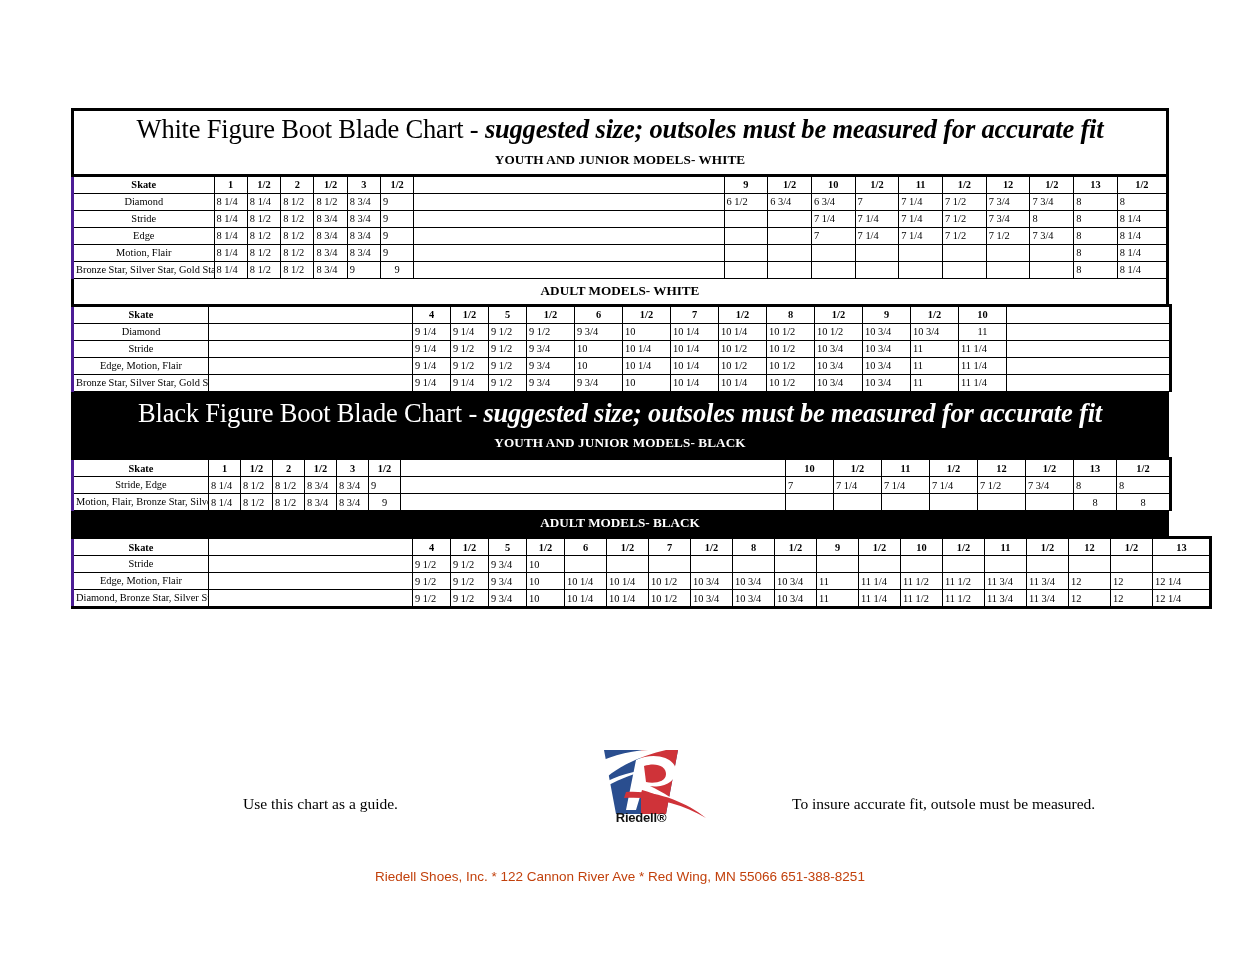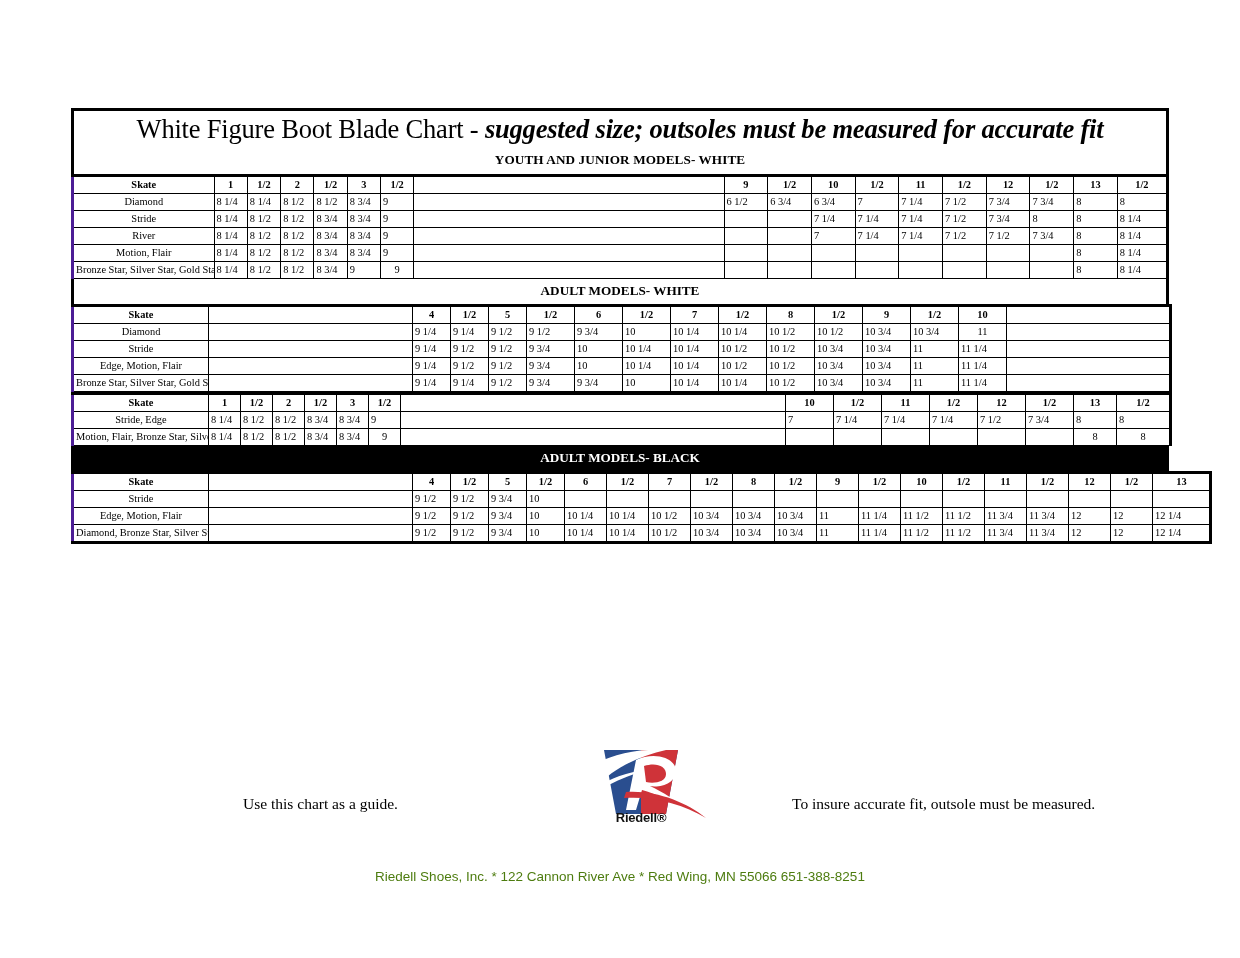--- a/index.html
+++ b/index.html
@@ -168,21 +168,21 @@
     color: #111;
   }
   .addr {
     position: absolute;
     left: 0;
     top: 868px;
     width: 1240px;
     text-align: center;
     font-family: "Liberation Sans", sans-serif;
     font-size: 13.5px;
-    color: #4d7c0f;
+    color: #c2410c;
     line-height: 1.35;
   }
   .addr .date { display: block; }
 </style>
 </head>
 <body>
 
 <div class="page">
   <div class="sheet">
 
@@ -270,21 +270,21 @@
           <td class="val">7 1/4</td>
           <td class="val">7 1/4</td>
           <td class="val">7 1/2</td>
           <td class="val">7 3/4</td>
           <td class="val">8</td>
           <td class="val">8</td>
           <td class="val">8 1/4</td>
         </tr>
 
         <tr>
-          <td class="label">River</td>
+          <td class="label">Edge</td>
           <td class="val">8 1/4</td>
           <td class="val">8 1/2</td>
           <td class="val">8 1/2</td>
           <td class="val">8 3/4</td>
           <td class="val">8 3/4</td>
           <td class="val">9</td>
           <td class="hatch"></td>
           <td class="hatch"></td>
           <td class="hatch"></td>
           <td class="val">7</td>
@@ -453,20 +453,24 @@
           <td class="val tall2">10 1/2</td>
           <td class="val tall2">10 3/4</td>
           <td class="val tall2">10 3/4</td>
           <td class="val tall2">11</td>
           <td class="val tall2">11 1/4</td>
           <td class="hatch"></td>
         </tr>
       </tbody>
     </table>
 
+    <div class="banner black-banner" style="border-top:3px solid #000;">
+      <div class="banner-title"><span>Black Figure Boot Blade Chart - </span><span class="em">suggested size; outsoles must be measured for accurate fit</span></div>
+      <div class="banner-sub">YOUTH AND JUNIOR MODELS- BLACK</div>
+    </div>
 
     <table class="grid topline">
       <colgroup>
         <col style="width:136px">
         <col style="width:32px">
           <col style="width:32px">
           <col style="width:32px">
           <col style="width:32px">
           <col style="width:32px">
           <col style="width:32px">

